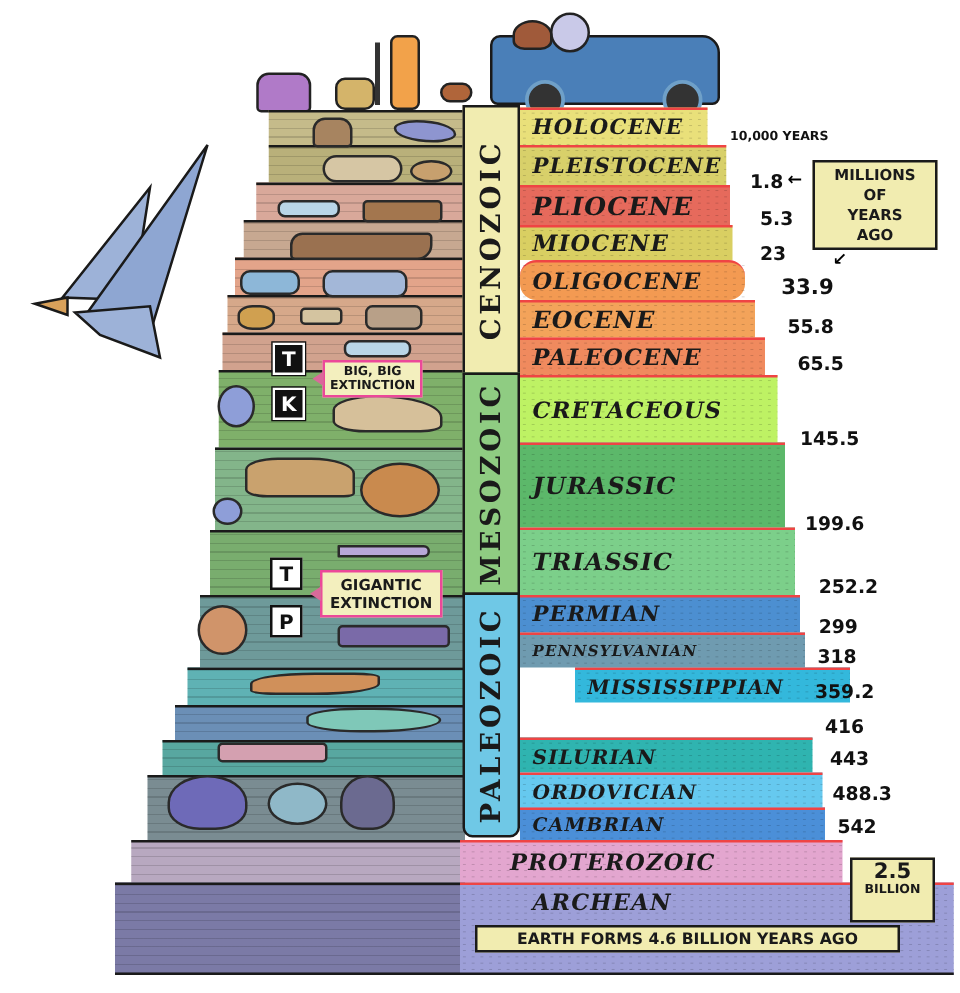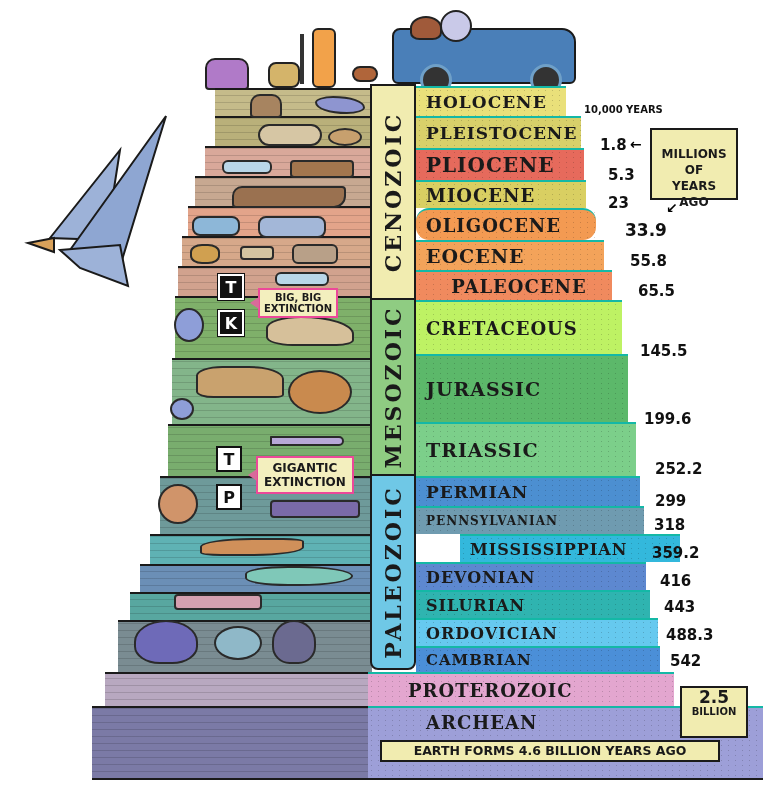--- a/index.html
+++ b/index.html
@@ -14,22 +14,22 @@
     background-image: repeating-linear-gradient(0deg, transparent 0 6px, rgba(0,0,0,0.25) 6px 7px);
     opacity: 0.55; pointer-events: none; }
 
   
   .era-col { position: absolute; left: 370px; width: 46px; border: 2px solid #1a1a1a; box-sizing: border-box;
     display: flex; align-items: center; justify-content: center; }
   .era-col span { transform: rotate(-90deg); white-space: nowrap; font-weight: bold;
     font-size: 22px; letter-spacing: 3px; color: #1a1a1a; font-family: "DejaVu Serif", serif; }
 
   
-  .period { position: absolute; left: 416px; border-top: 2px solid #14b8a6; box-sizing: border-box;
-    display: flex; align-items: center; padding-left: 10px; }
+  .period { position: absolute; left: 416px; border-top: 2px solid #ef4444; box-sizing: border-box;
+    display: flex; align-items: center; padding-left: 10px; font-style: italic; }
   .period::after { content: ""; position: absolute; inset: 0;
     background-image: radial-gradient(rgba(0,0,0,0.35) 0.8px, transparent 1px);
     background-size: 7px 5px; opacity: 0.5; pointer-events: none; }
   .period span { position: relative; z-index: 1; font-family: "DejaVu Serif", serif; font-weight: bold;
     color: #1a1a1a; letter-spacing: 1px; white-space: nowrap; }
 
   .age { position: absolute; font-family: "DejaVu Sans", sans-serif; font-weight: bold; color: #111;
     font-size: 15px; white-space: nowrap; }
   .age.small { font-size: 10px; }
 
@@ -151,43 +151,40 @@
     </div>
   <div class="period" style="top:180px;width:170px;height:28px;background:#d9cf62;">
       <span style="font-size:18px;">MIOCENE</span>
     </div>
   <div class="period" style="top:208px;width:180px;height:32px;background:#f39a52;border-radius:13px;">
       <span style="font-size:18px;">OLIGOCENE</span>
     </div>
   <div class="period" style="top:240px;width:188px;height:30px;background:#f3a35a;">
       <span style="font-size:19px;">EOCENE</span>
     </div>
-  <div class="period" style="top:270px;width:196px;height:30px;background:#f08a5e;justify-content:center;">
+  <div class="period" style="top:270px;width:196px;height:30px;background:#f08a5e;">
       <span style="font-size:18px;">PALEOCENE</span>
     </div>
   <div class="period" style="top:300px;width:206px;height:54px;background:#bef264;">
       <span style="font-size:18px;">CRETACEOUS</span>
     </div>
   <div class="period" style="top:354px;width:212px;height:68px;background:#5cb86a;">
       <span style="font-size:19px;">JURASSIC</span>
     </div>
   <div class="period" style="top:422px;width:220px;height:54px;background:#7ccf8a;">
       <span style="font-size:19px;">TRIASSIC</span>
     </div>
   <div class="period" style="top:476px;width:224px;height:30px;background:#4c8fd1;">
       <span style="font-size:17px;">PERMIAN</span>
     </div>
   <div class="period" style="top:506px;width:228px;height:28px;background:#6f9bb0;">
       <span style="font-size:12px;">PENNSYLVANIAN</span>
     </div>
   <div class="period" style="top:534px;width:220px;height:28px;background:#33b8dc;margin-left:44px;">
       <span style="font-size:16px;">MISSISSIPPIAN</span>
-    </div>
-  <div class="period" style="top:562px;width:230px;height:28px;background:#5d88d0;">
-      <span style="font-size:16px;">DEVONIAN</span>
     </div>
   <div class="period" style="top:590px;width:234px;height:28px;background:#2fb4b0;">
       <span style="font-size:16px;">SILURIAN</span>
     </div>
   <div class="period" style="top:618px;width:242px;height:28px;background:#66c9ef;">
       <span style="font-size:16px;">ORDOVICIAN</span>
     </div>
   <div class="period" style="top:646px;width:244px;height:26px;background:#4b8fd8;">
       <span style="font-size:15px;">CAMBRIAN</span>
     </div>
@@ -214,21 +211,21 @@
   <div class="age" style="left:644px;top:410px;">199.6</div>
   <div class="age" style="left:655px;top:460px;">252.2</div>
   <div class="age" style="left:655px;top:492px;">299</div>
   <div class="age" style="left:654px;top:516px;">318</div>
   <div class="age" style="left:652px;top:544px;">359.2</div>
   <div class="age" style="left:660px;top:572px;">416</div>
   <div class="age" style="left:664px;top:598px;">443</div>
   <div class="age" style="left:666px;top:626px;">488.3</div>
   <div class="age" style="left:670px;top:652px;">542</div>
 
-  <div class="note-box" style="left:650px;top:128px;width:88px;height:72px;font-size:12px;line-height:16px;padding-top:16px;">
+  <div class="note-box" style="left:650px;top:128px;width:100px;height:72px;font-size:12px;line-height:16px;padding-top:2px;">
     <div>MILLIONS</div>
     <div>OF</div>
     <div>YEARS</div>
     <div>AGO</div>
   </div>
   <div class="abs" style="left:666px;top:200px;font-size:14px;font-weight:bold;">↙</div>
 
   <div class="note-box" style="left:680px;top:686px;width:68px;height:52px;">
     <div style="font-size:17px;line-height:18px;">2.5</div>
     <div style="font-size:10px;line-height:12px;">BILLION</div>

